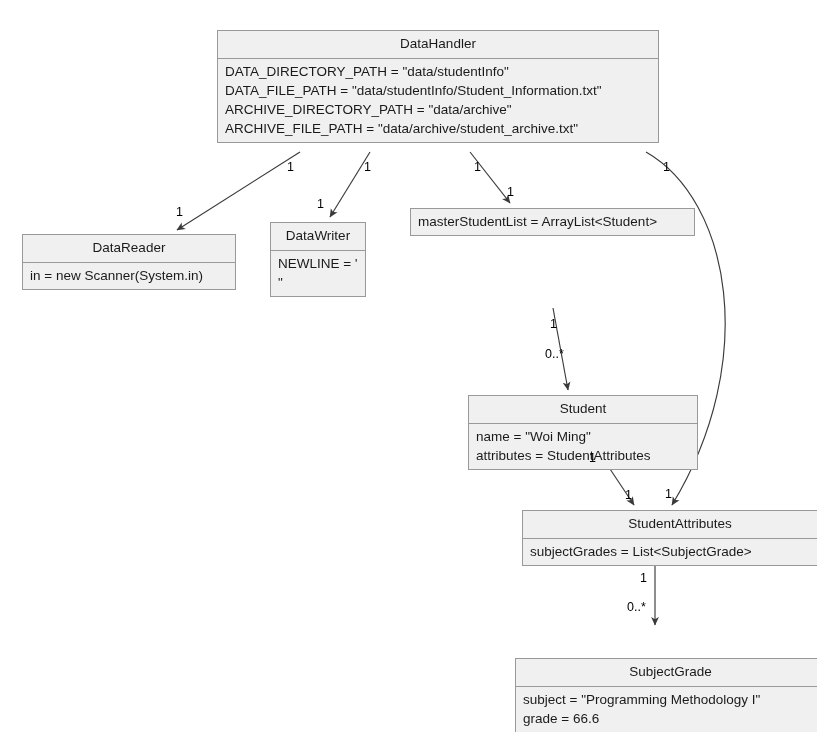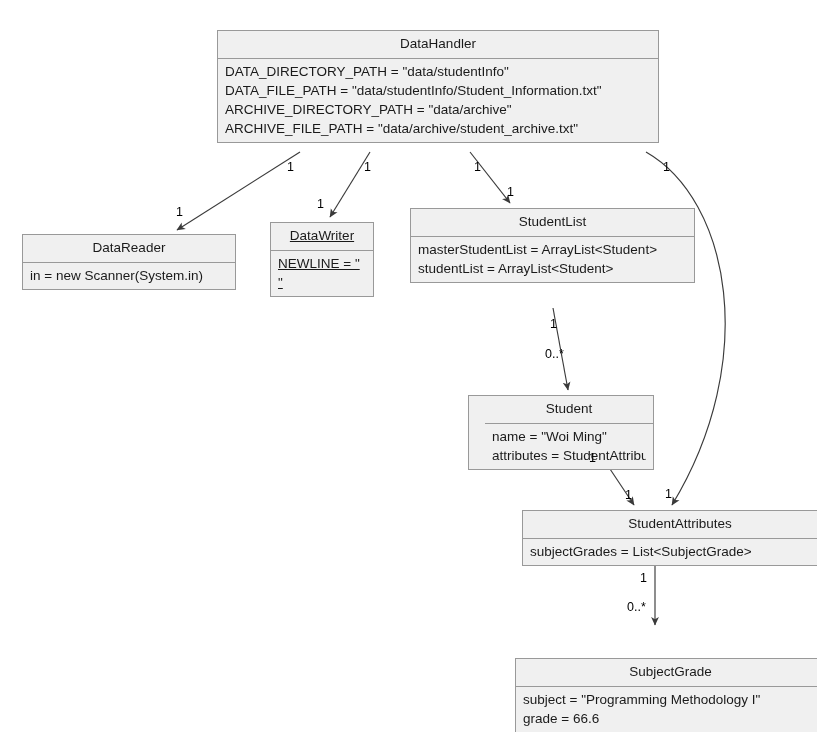--- a/index.html
+++ b/index.html
@@ -103,37 +103,35 @@
   <div class="uml-class" style="left:217px; top:30px; width:442px;">
     <div class="uml-header">DataHandler</div>
     <div class="uml-body">
       <div class="uml-attr">DATA_DIRECTORY_PATH = "data/studentInfo"</div>
       <div class="uml-attr">DATA_FILE_PATH = "data/studentInfo/Student_Information.txt"</div>
       <div class="uml-attr">ARCHIVE_DIRECTORY_PATH = "data/archive"</div>
       <div class="uml-attr">ARCHIVE_FILE_PATH = "data/archive/student_archive.txt"</div>
     </div>
   </div>
 
-  <div class="uml-class" style="left:270px; top:222px; width:104px;text-decoration:underline;">
+  <div class="uml-class" style="left:270px; top:222px; width:96px;">
     <div class="uml-header">DataWriter</div>
     <div class="uml-body">
       <div class="uml-attr">NEWLINE = "
 "</div>
     </div>
   </div>
 
   <div class="uml-class" style="left:410px; top:208px; width:285px;">
-    <div class="uml-header">StudentList</div>
     <div class="uml-body">
       <div class="uml-attr">masterStudentList = ArrayList&lt;Student&gt;</div>
-      <div class="uml-attr">studentList = ArrayList&lt;Student&gt;</div>
     </div>
   </div>
 
-  <div class="uml-class" style="left:468px; top:395px; width:186px;padding-left:16px;">
+  <div class="uml-class" style="left:468px; top:395px; width:230px;">
     <div class="uml-header">Student</div>
     <div class="uml-body">
       <div class="uml-attr">name = "Woi Ming"</div>
       <div class="uml-attr">attributes = StudentAttributes</div>
     </div>
   </div>
 
   <div class="uml-class" style="left:522px; top:510px; width:316px;">
     <div class="uml-header">StudentAttributes</div>
     <div class="uml-body">

